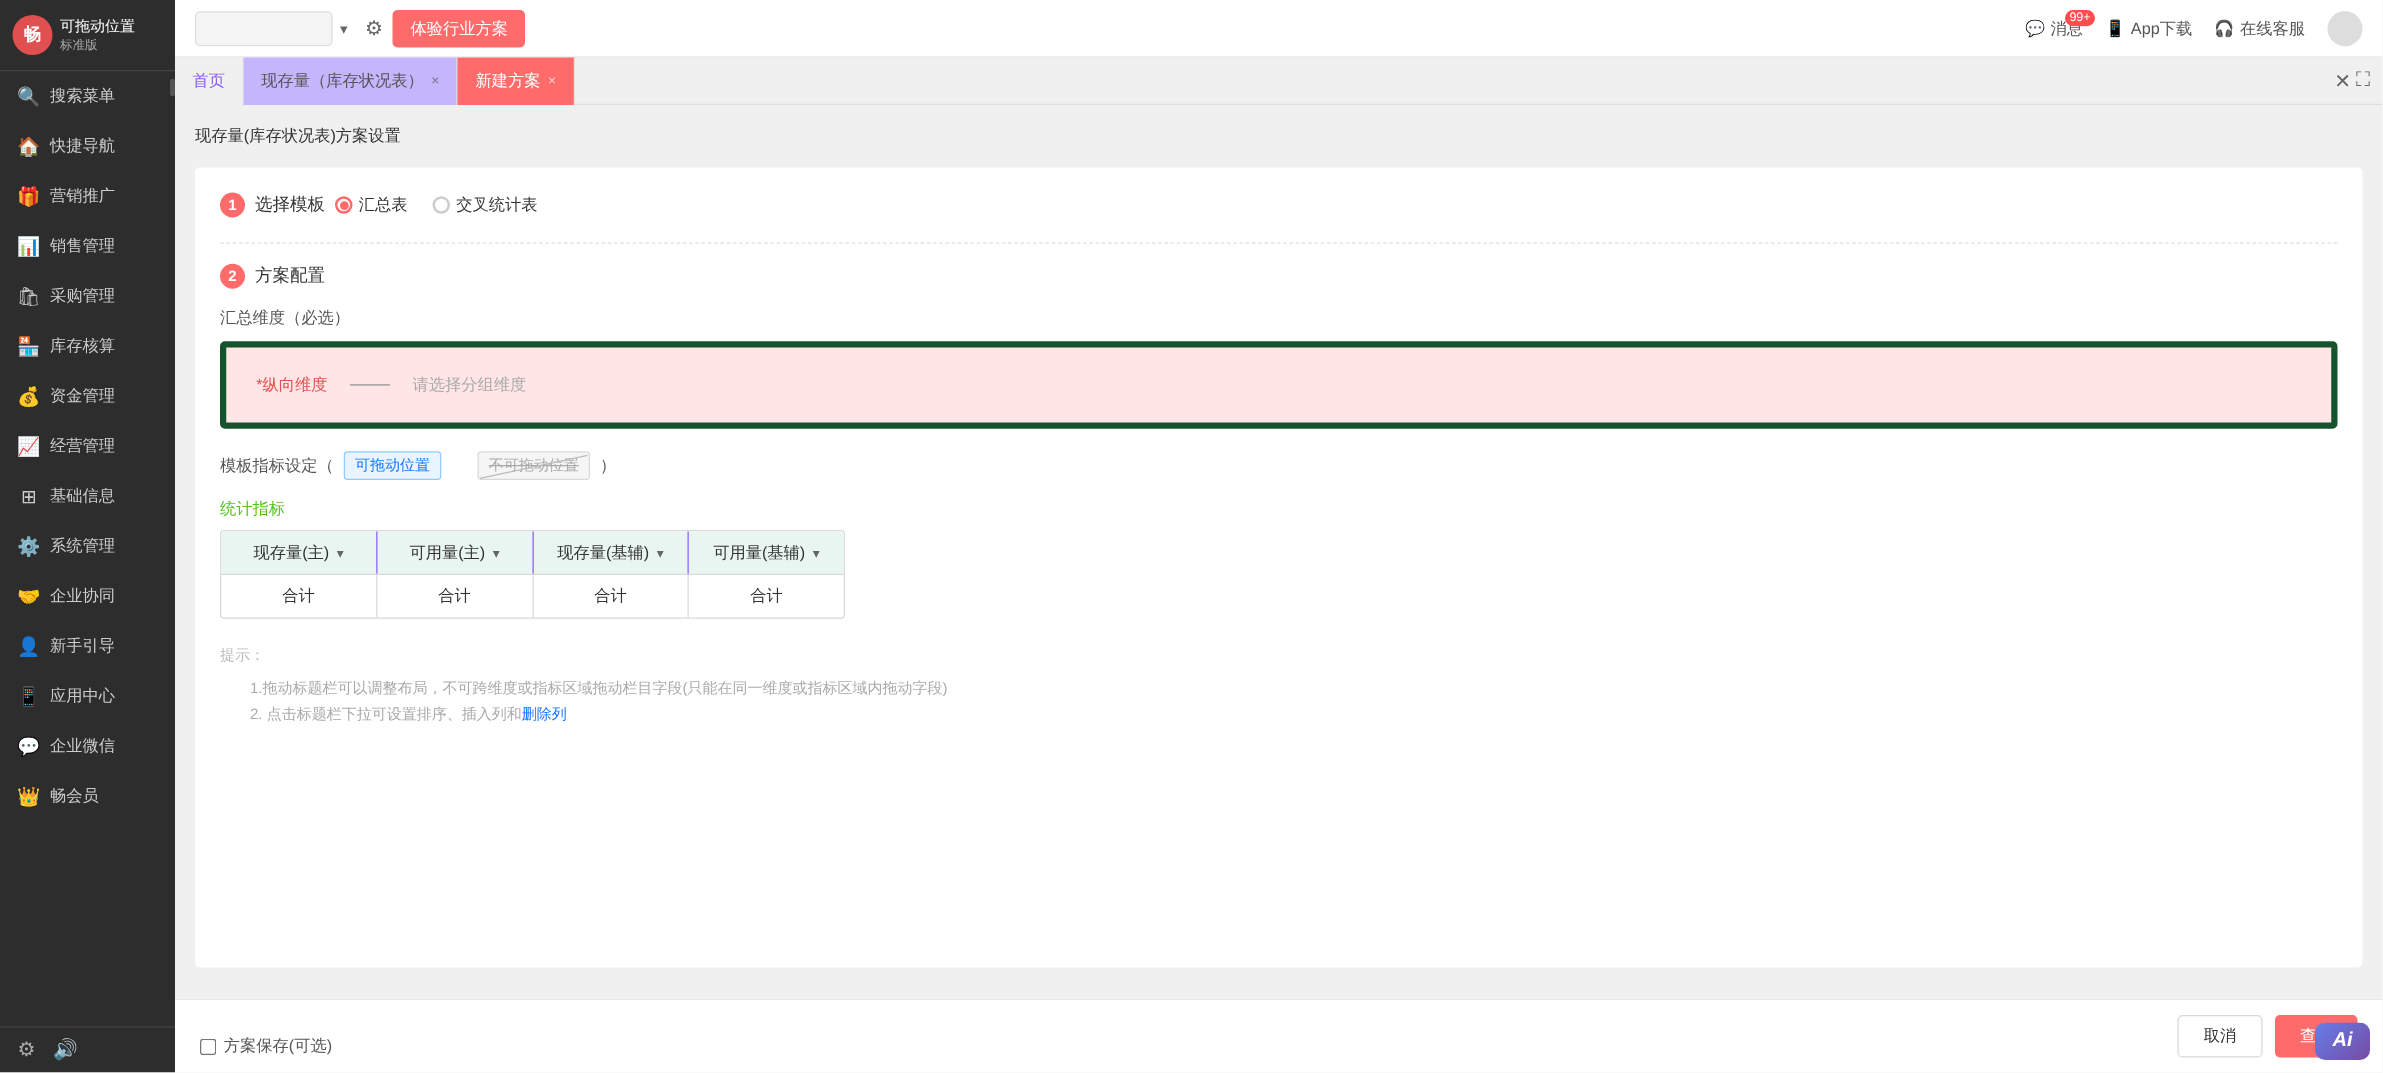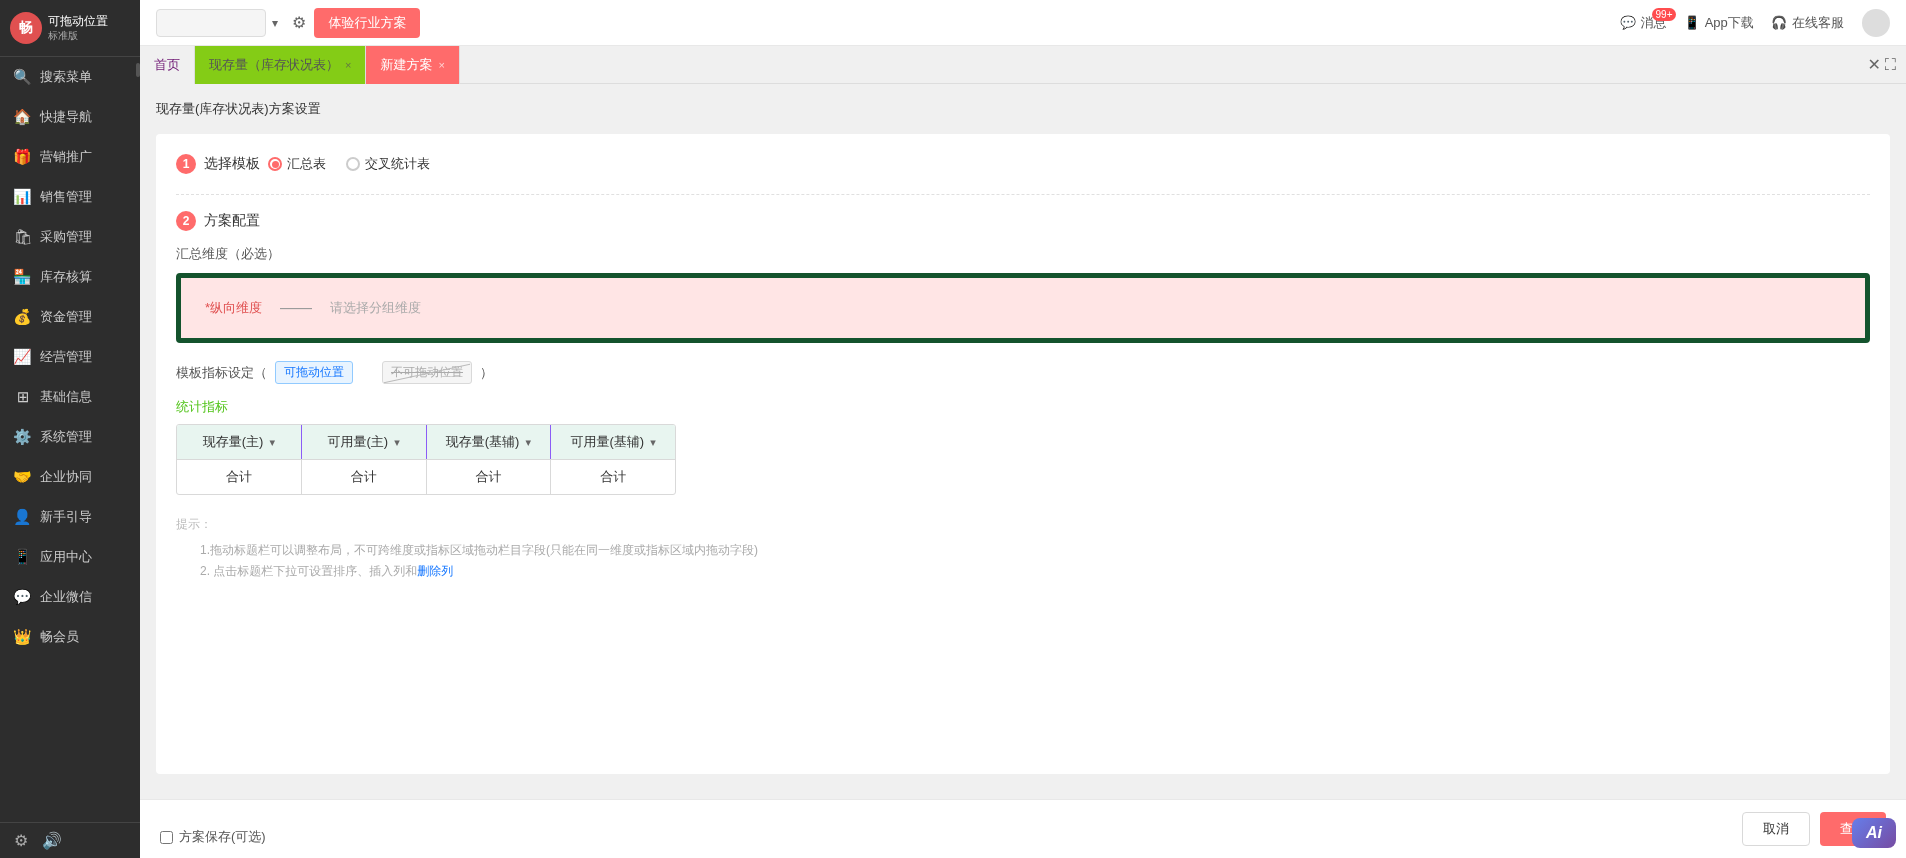--- a/index.html
+++ b/index.html
@@ -131,27 +131,27 @@
       padding: 0 0;
       height: 38px;
       border-bottom: 1px solid #ddd;
     }
     .tab {
       padding: 0 14px;
       height: 38px;
       display: flex;
       align-items: center;
       gap: 6px;
-      background: #84cc16;
+      background: #c4b5fd;
       border-right: 1px solid #ddd;
       font-size: 13px;
       color: #555;
       cursor: pointer;
     }
-    .tab.home { background: #f0f0f0; color: #701a75; }
+    .tab.home { background: #f0f0f0; color: #8b5cf6; }
     .tab.active-tab {
       background: #ff6b6b;
       color: white;
     }
     .tab-close { font-size: 11px; opacity: 0.7; cursor: pointer; }
 
     .tabbar-right { margin-left: auto; display: flex; align-items: center; gap: 4px; padding-right: 10px; }
     .tabbar-icon { font-size: 16px; color: #666; cursor: pointer; }
 
     

